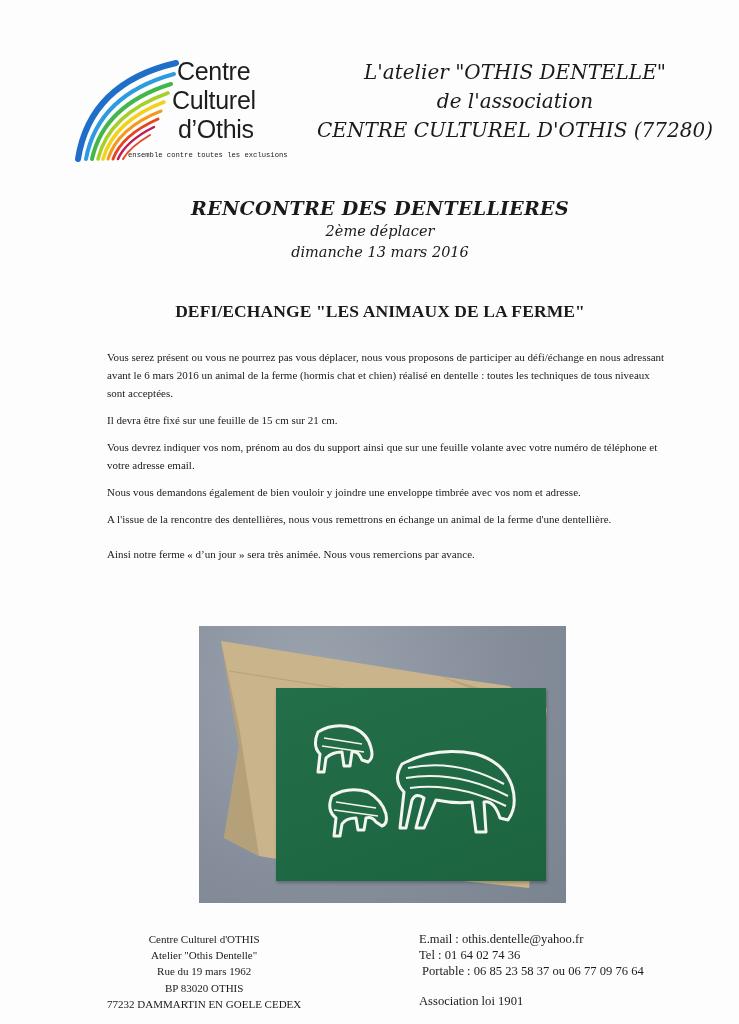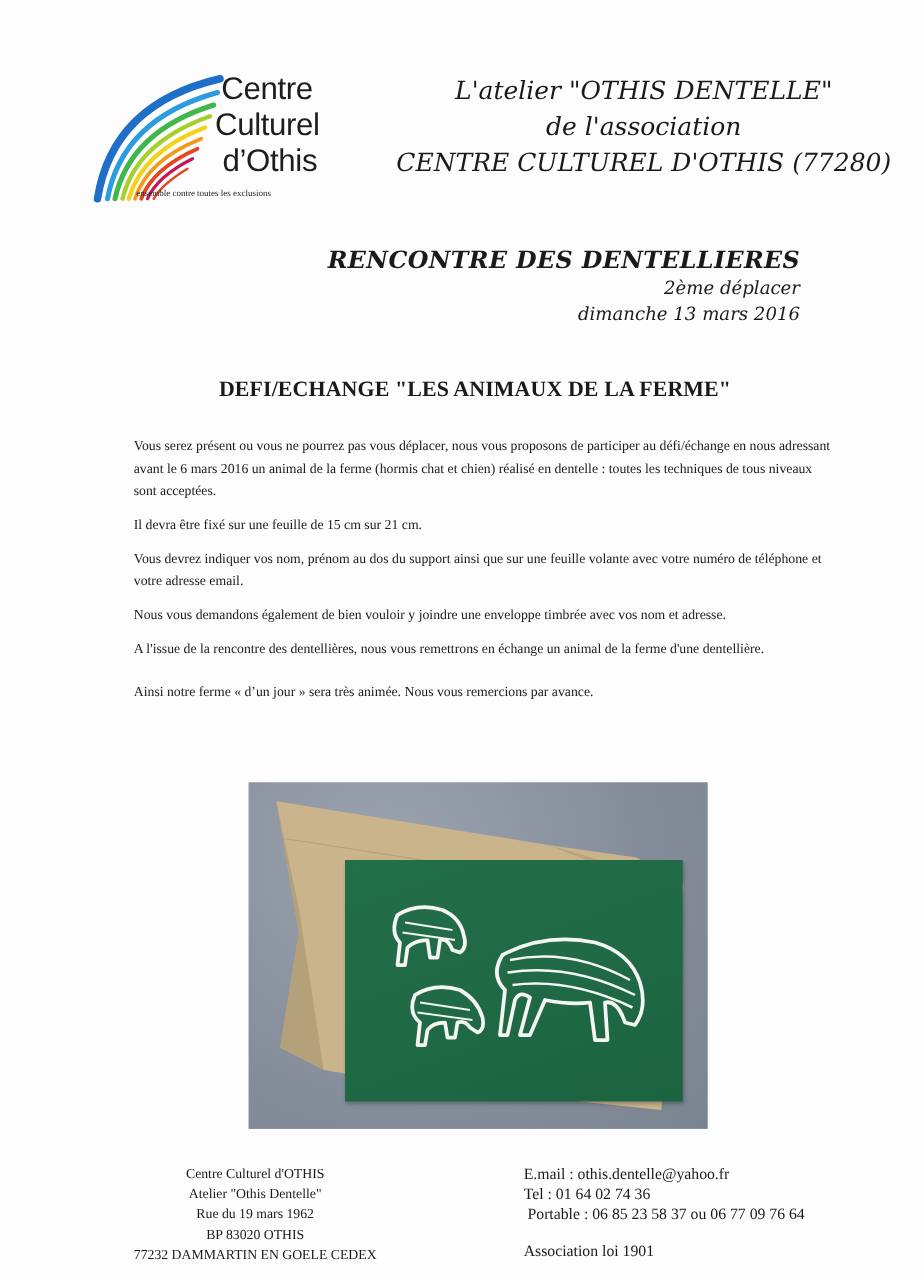--- a/index.html
+++ b/index.html
@@ -5,27 +5,27 @@
   html, body { margin: 0; padding: 0; }
   body {
     width: 739px; height: 1024px; background: #fdfdfd; position: relative; overflow: hidden;
     font-family: "Liberation Serif", serif; color: #1a1a1a;
   }
   .abs { position: absolute; }
   
   #logo { left: 72px; top: 55px; width: 215px; height: 110px; }
   #logo svg { position: absolute; left: 0; top: 0; }
   .logo-line { position: absolute; left: 105px; font-family: "Liberation Sans", sans-serif; font-size: 25px; line-height: 25px; color: #1d1d1d; letter-spacing: -0.3px; }
-  .logo-tag { position: absolute; left: 37px; top: 96px; font-family: Liberation Serif, serif; font-size: 7.2px; color: #222; white-space: nowrap; }
+  .logo-tag { position: absolute; left: 56px; top: 96px; font-family: Liberation Mono, monospace; font-size: 7.2px; color: #222; white-space: nowrap; }
   
   .script { font-family: "DejaVu Serif", serif; font-style: italic; }
   #header-right { left: 300px; top: 58px; width: 430px; text-align: center; }
   #header-right div { font-size: 20px; line-height: 29px; }
   
-  #event { left: 120px; top: 195px; width: 520px; text-align: right; font-style: italic; }
+  #event { left: 120px; top: 195px; width: 520px; text-align: center; font-style: italic; }
   #event .t { font-size: 19px; font-weight: bold; letter-spacing: 0.3px; line-height: 26px; }
   #event .s { font-size: 14.5px; line-height: 21px; }
   
   #heading { left: 80px; top: 301px; width: 600px; text-align: center; font-size: 17.5px; font-weight: bold; letter-spacing: 0.1px; }
   
   #body { left: 107px; top: 348px; width: 560px; font-size: 11px; line-height: 18px; }
   #body p { margin: 0 0 9px 0; }
   #body p.gap { margin-top: 17px; }
   
   #photo { left: 199px; top: 626px; width: 367px; height: 277px; background: #8c95a1; overflow: hidden;

